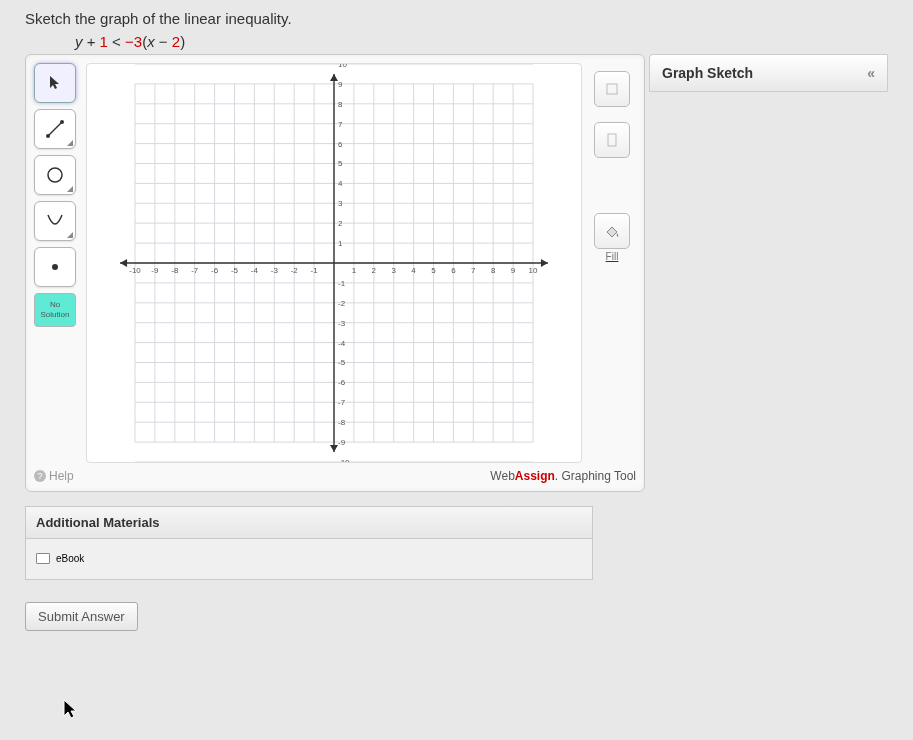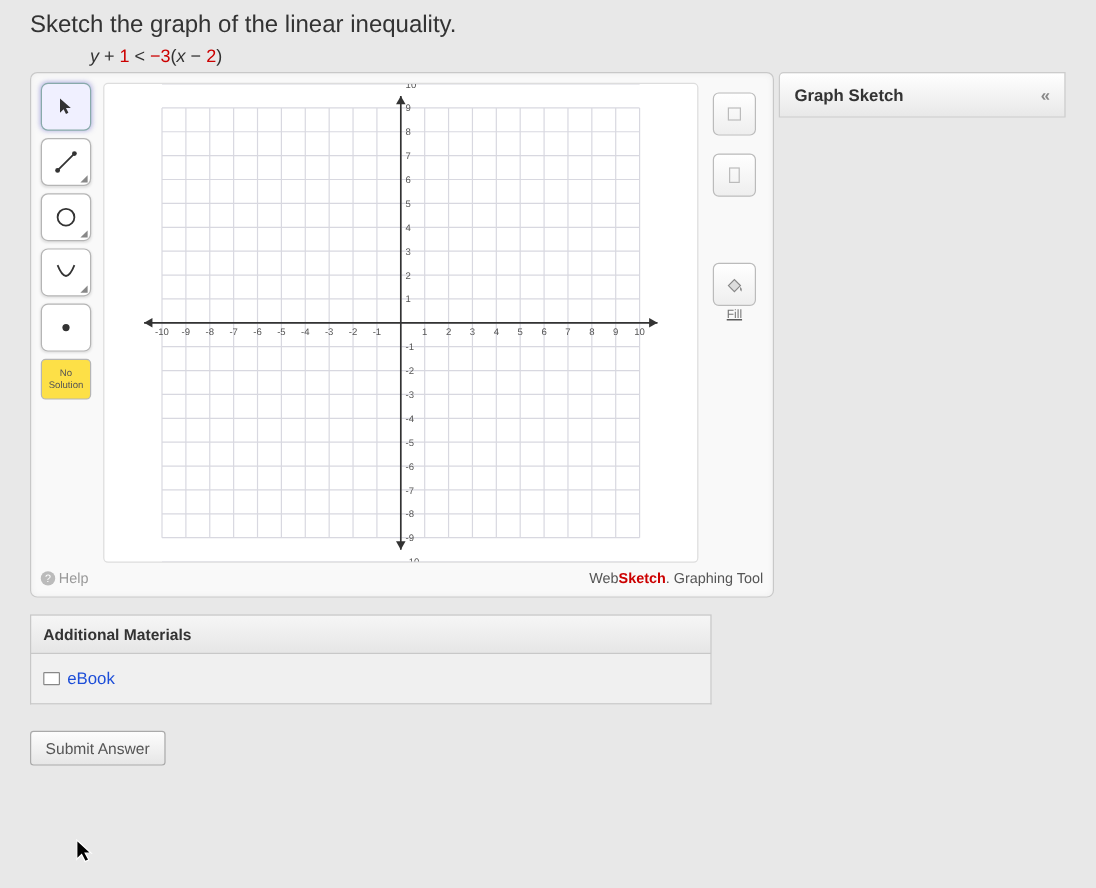--- a/index.html
+++ b/index.html
@@ -6,21 +6,21 @@
   body {
     font-family: Arial, Helvetica, sans-serif;
     background: #e8e8e8;
     width: 913px;
     height: 740px;
     overflow: hidden;
     color: #333;
     font-size: 14px;
     padding: 10px 25px 0 25px;
   }
-  .question-text { margin-bottom: 6px; font-size: 20px;}
+  .question-text { margin-bottom: 6px; font-size: 15px;}
   .inequality { margin-left: 50px; font-style: italic; font-size: 15px; margin-bottom: 4px;}
   .inequality .y { font-style: italic; }
   .inequality .num { color: #c00; font-style: normal;}
   .inequality .op { font-style: normal; }
 
   .main-row { display: flex; gap: 0; }
   .graph-panel {
     background: #f9f9f9;
     border: 1px solid #c8c8c8;
     border-radius: 6px;
@@ -53,21 +53,21 @@
   }
   .tool-corner {
     position:absolute; right:2px; bottom:2px;
     width:0;height:0;
     border-left:6px solid transparent;
     border-bottom:6px solid #888;
   }
   .no-solution-btn {
     width: 42px;
     height: 34px;
-    background:#fde047;
+    background:#5eead4;
     border:1px solid #b5b5b5;
     border-radius:4px;
     font-size:8px;
     line-height:10px;
     text-align:center;
     display:flex;align-items:center;justify-content:center;
     color:#555;
     cursor:pointer;
     padding:2px;
   }
@@ -144,21 +144,21 @@
     padding:8px 10px;
     font-weight:bold;
     font-size:13px;
   }
   .am-body {
     background:#f0f0f0;
     border:1px solid #c8c8c8;
     border-top:none;
     padding:12px 10px;
   }
-  .ebook-link { color: #1d4ed8; font-size:14px; cursor:pointer; display:inline-flex;align-items:center;gap:6px;}
+  .ebook-link { color: #000000; font-size:10px; cursor:pointer; display:inline-flex;align-items:center;gap:6px;}
   .book-icon { width:14px;height:11px;border:1px solid #888;border-radius:1px;background:#fff;position:relative;}
 
   .submit-btn {
     margin-top:22px;
     background: linear-gradient(#fdfdfd,#e6e6e6);
     border:1px solid #aaa;
     padding:6px 12px;
     font-size:13px;
     color:#555;
     cursor:pointer;
@@ -340,21 +340,21 @@
           <div class="fill-label">Fill</div>
         </div>
       </div>
     </div>
     <div style="display:flex;justify-content:space-between;align-items:center;margin-top:2px;">
       <span class="help-link">
         <span class="help-icon">?</span>
         <span>Help</span>
       </span>
       <span class="wa-brand">
-        <span class="wa">Web</span><span class="assign">Sketch</span><span>. Graphing Tool</span>
+        <span class="wa">Web</span><span class="assign">Assign</span><span>. Graphing Tool</span>
       </span>
     </div>
   </div>
 
   <div class="layers-panel">
     <div class="layers-header">
       <span>Graph Sketch</span>
       <span class="collapse-icon">«</span>
     </div>
   </div>

